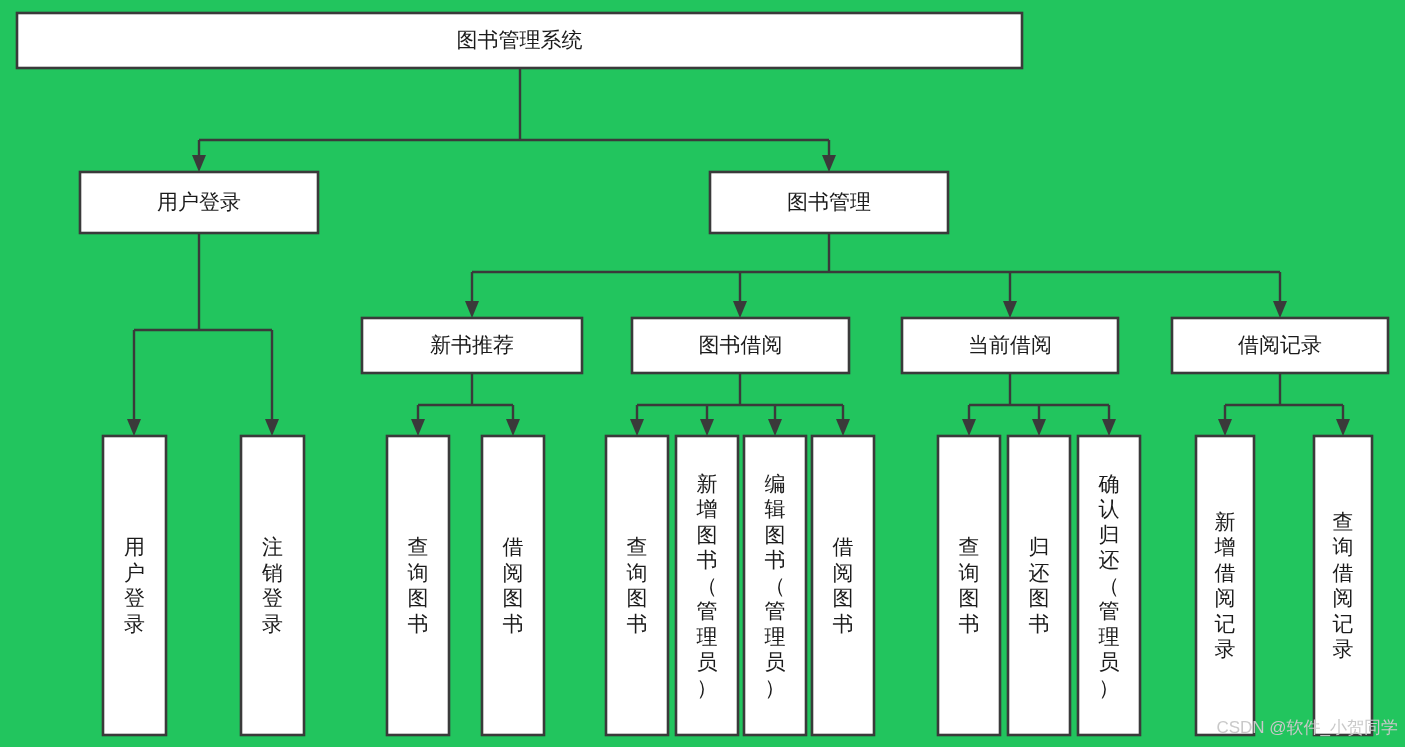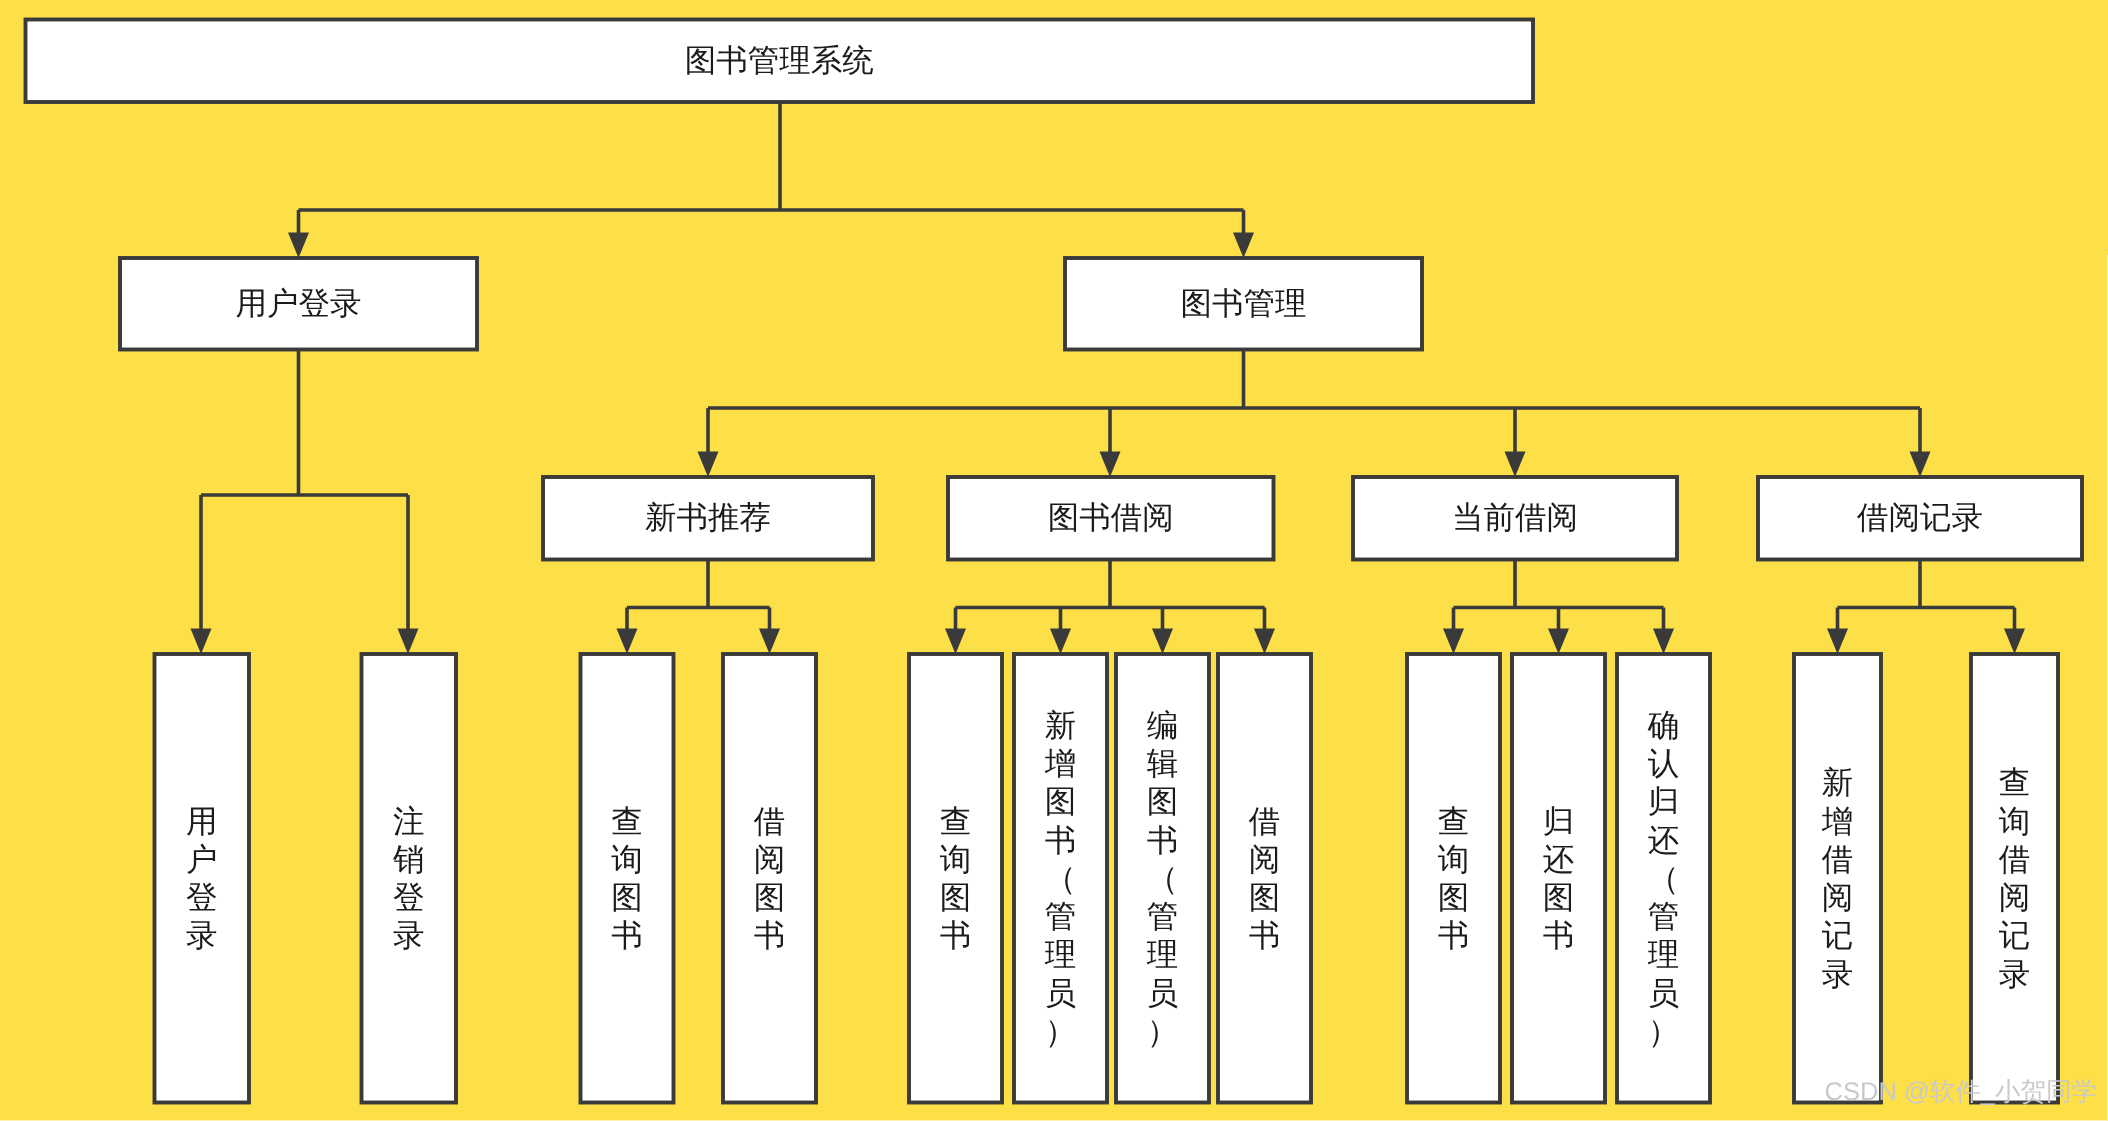--- a/index.html
+++ b/index.html
@@ -7,21 +7,21 @@
     padding: 0;
     background: #ffffff;
   }
   body {
     font-family: "Liberation Sans", "DejaVu Sans", sans-serif;
   }
   #diagram-root {
     position: relative;
     width: 1405px;
     height: 747px;
-    background: #fde047;
+    background: #22c55e;
     overflow: hidden;
   }
   svg.diagram-canvas {
     position: absolute;
     left: 0;
     top: 0;
     width: 1405px;
     height: 747px;
   }
   .node-box {

